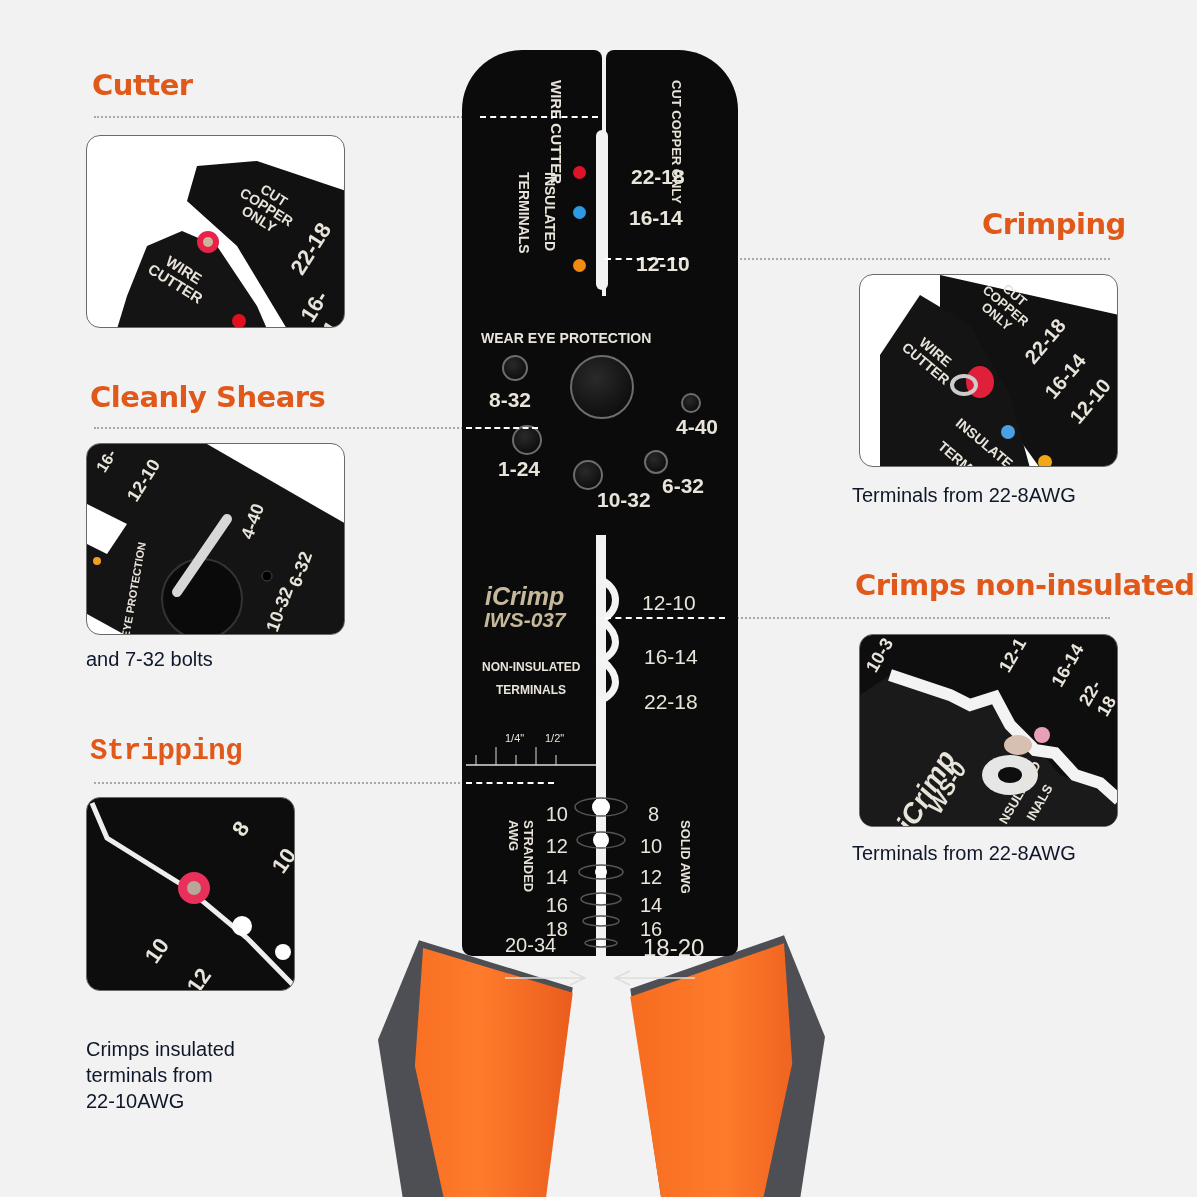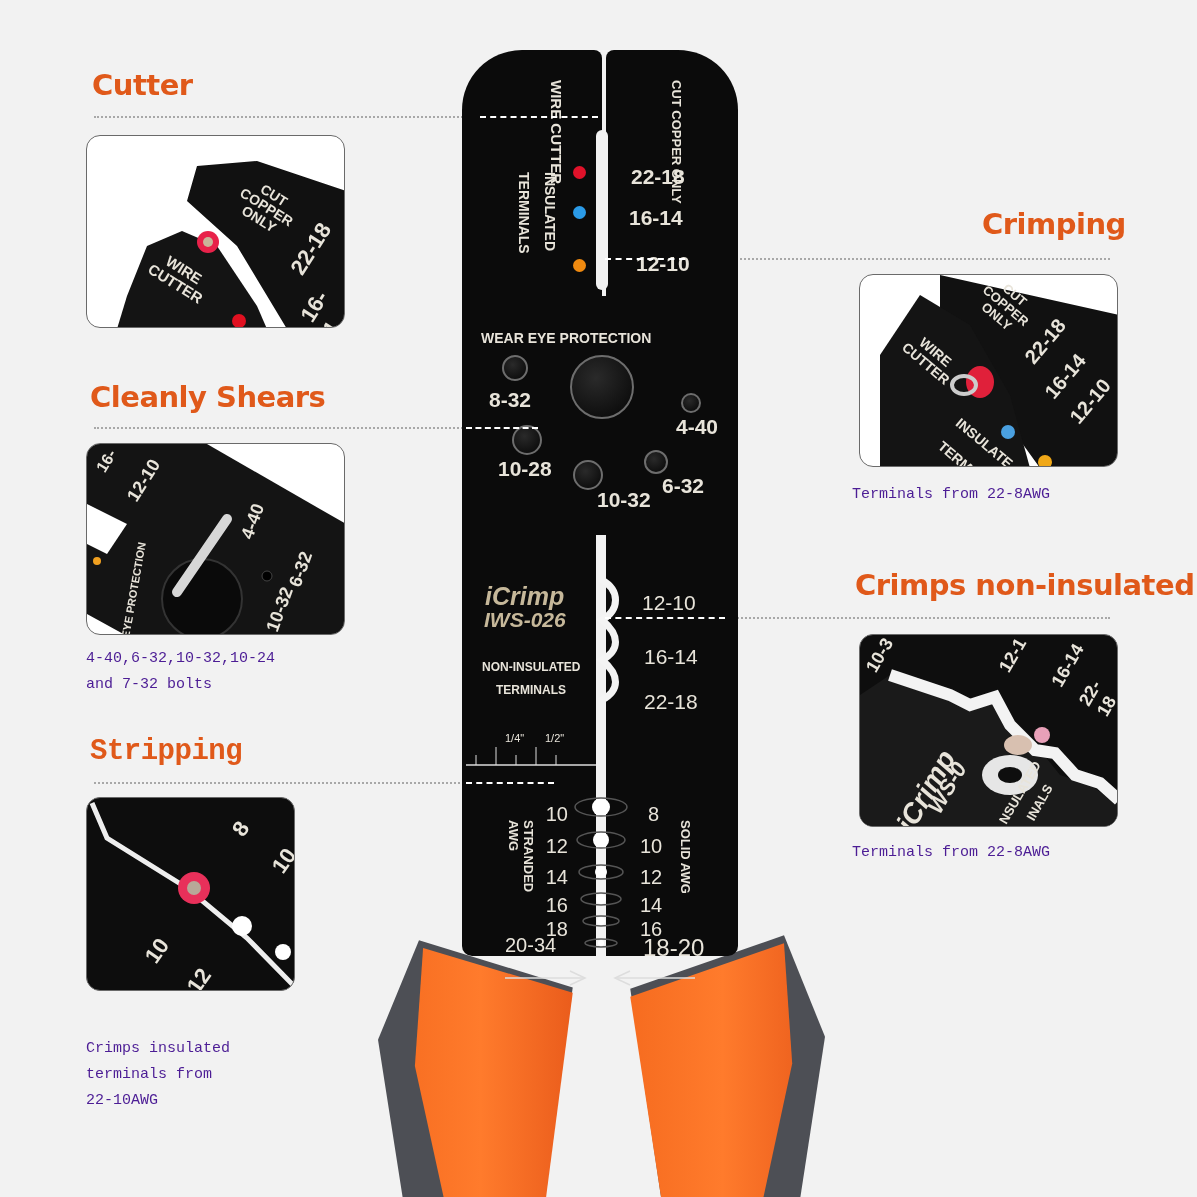--- a/index.html
+++ b/index.html
@@ -3,21 +3,21 @@
 <meta charset="utf-8">
 <style>
   * { box-sizing: border-box; margin: 0; padding: 0; }
   html, body { width: 1197px; height: 1197px; overflow: hidden; }
   body { background: #f2f2f2; font-family: "DejaVu Sans", sans-serif; position: relative; }
   .abs { position: absolute; }
 
   .feature-title { color: #e0591a; font-weight: bold; font-size: 29px; letter-spacing: -0.5px; font-family: "DejaVu Sans", sans-serif; }
   .dots { border-top: 2px dotted #a8a8a8; height: 0; }
   .dash-white { border-top: 2px dashed #ffffff; height: 0; }
-  .caption { color: #4c1d95; font-size: 15px; line-height: 26px; font-family: Liberation Mono, monospace; }
+  .caption { color: #0f172a; font-size: 20px; line-height: 26px; font-family: Liberation Sans, sans-serif; }
   .card { border: 1.5px solid #6a6a6a; border-radius: 14px; overflow: hidden; background: #fff; }
 
   
   .jaw { background: #0b0b0b; }
   .etch { color: #e8e4da; font-family: "Liberation Sans", sans-serif; font-weight: bold; }
   .vtext { writing-mode: vertical-rl; text-orientation: mixed; }
   .hole { border-radius: 50%; border: 2px solid #6d6d6d; background: radial-gradient(circle at 40% 35%, #2a2a2a, #050505); }
   .grip-orange { background: linear-gradient(90deg, #f56a1e, #ff7b2c 50%, #e8591a); }
   .grip-gray { background: #4d4f55; }
 </style>
@@ -60,21 +60,20 @@
     <circle cx="10" cy="117" r="4" fill="#f0a020"></circle>
   </svg>
   <div class="abs etch" style="left:8px;top:8px;font-size:16px;transform:rotate(-58deg);">16-</div>
   <div class="abs etch" style="left:34px;top:26px;font-size:18px;transform:rotate(-58deg);">12-10</div>
   <div class="abs etch" style="left:148px;top:67px;font-size:18px;transform:rotate(-70deg);">4-40</div>
   <div class="abs etch" style="left:196px;top:115px;font-size:18px;transform:rotate(-70deg);">6-32</div>
   <div class="abs etch" style="left:170px;top:155px;font-size:18px;transform:rotate(-70deg);">10-32</div>
   <div class="abs etch" style="left:-2px;top:140px;font-size:11px;transform:rotate(-80deg);">EYE PROTECTION</div>
 </div>
 <div class="abs caption" style="left:86px;top:646px;">
-  <div>4-40,6-32,10-32,10-24</div>
   <div>and 7-32 bolts</div>
 </div>
 
 <div class="abs feature-title" style="left:90px;top:735px;font-family:Liberation Mono, monospace;">Stripping</div>
 <div class="abs dots" style="left:94px;top:782px;width:470px;"></div>
 <div class="abs card" style="left:86px;top:797px;width:209px;height:194px;background:#0d0d0d;">
   <svg width="209" height="194" viewBox="0 0 209 194">
     <polyline points="5,5 20,40 100,90 160,140 209,190" fill="none" stroke="#eee" stroke-width="5"></polyline>
     <circle cx="107" cy="90" r="16" fill="#e8305a"></circle>
     <circle cx="107" cy="90" r="7" fill="#b8a898"></circle>
@@ -173,26 +172,26 @@
 
 <div class="abs etch" style="left:481px;top:330px;font-size:14px;">WEAR EYE PROTECTION</div>
 <div class="abs hole" style="left:570px;top:355px;width:64px;height:64px;"></div>
 <div class="abs hole" style="left:502px;top:355px;width:26px;height:26px;"></div>
 <div class="abs hole" style="left:512px;top:425px;width:30px;height:30px;"></div>
 <div class="abs hole" style="left:573px;top:460px;width:30px;height:30px;"></div>
 <div class="abs hole" style="left:644px;top:450px;width:24px;height:24px;"></div>
 <div class="abs hole" style="left:681px;top:393px;width:20px;height:20px;"></div>
 <div class="abs etch" style="left:489px;top:388px;font-size:21px;">8-32</div>
 <div class="abs etch" style="left:676px;top:415px;font-size:21px;">4-40</div>
-<div class="abs etch" style="left:498px;top:457px;font-size:21px;">10-28</div>
+<div class="abs etch" style="left:498px;top:457px;font-size:21px;">1-24</div>
 <div class="abs etch" style="left:662px;top:474px;font-size:21px;">6-32</div>
 <div class="abs etch" style="left:597px;top:488px;font-size:21px;">10-32</div>
 
 <div class="abs" style="left:485px;top:582px;font-size:25px;font-weight:bold;font-style:italic;color:#c6b89a;font-family:'Liberation Sans',sans-serif;">iCrimp</div>
-<div class="abs" style="left:484px;top:608px;font-size:21px;font-weight:bold;font-style:italic;color:#c6b89a;font-family:'Liberation Sans',sans-serif;">IWS-026</div>
+<div class="abs" style="left:484px;top:608px;font-size:21px;font-weight:bold;font-style:italic;color:#c6b89a;font-family:'Liberation Sans',sans-serif;">IWS-037</div>
 <div class="abs etch" style="left:482px;top:660px;font-size:12px;">NON-INSULATED</div>
 <div class="abs etch" style="left:496px;top:683px;font-size:12px;">TERMINALS</div>
 <div class="abs etch" style="left:642px;top:591px;font-size:21px;font-weight:normal;">12-10</div>
 <div class="abs etch" style="left:644px;top:645px;font-size:21px;font-weight:normal;">16-14</div>
 <div class="abs etch" style="left:644px;top:690px;font-size:21px;font-weight:normal;">22-18</div>
 
 <svg class="abs" style="left:590px;top:540px;" width="40" height="180" viewBox="0 0 40 180">
   <path d="M12,0 L12,40 C30,50 30,70 12,80 C30,95 30,110 12,120 C30,135 30,150 12,160 L12,180" fill="none" stroke="#f4f4f4" stroke-width="7"></path>
 </svg>
 

